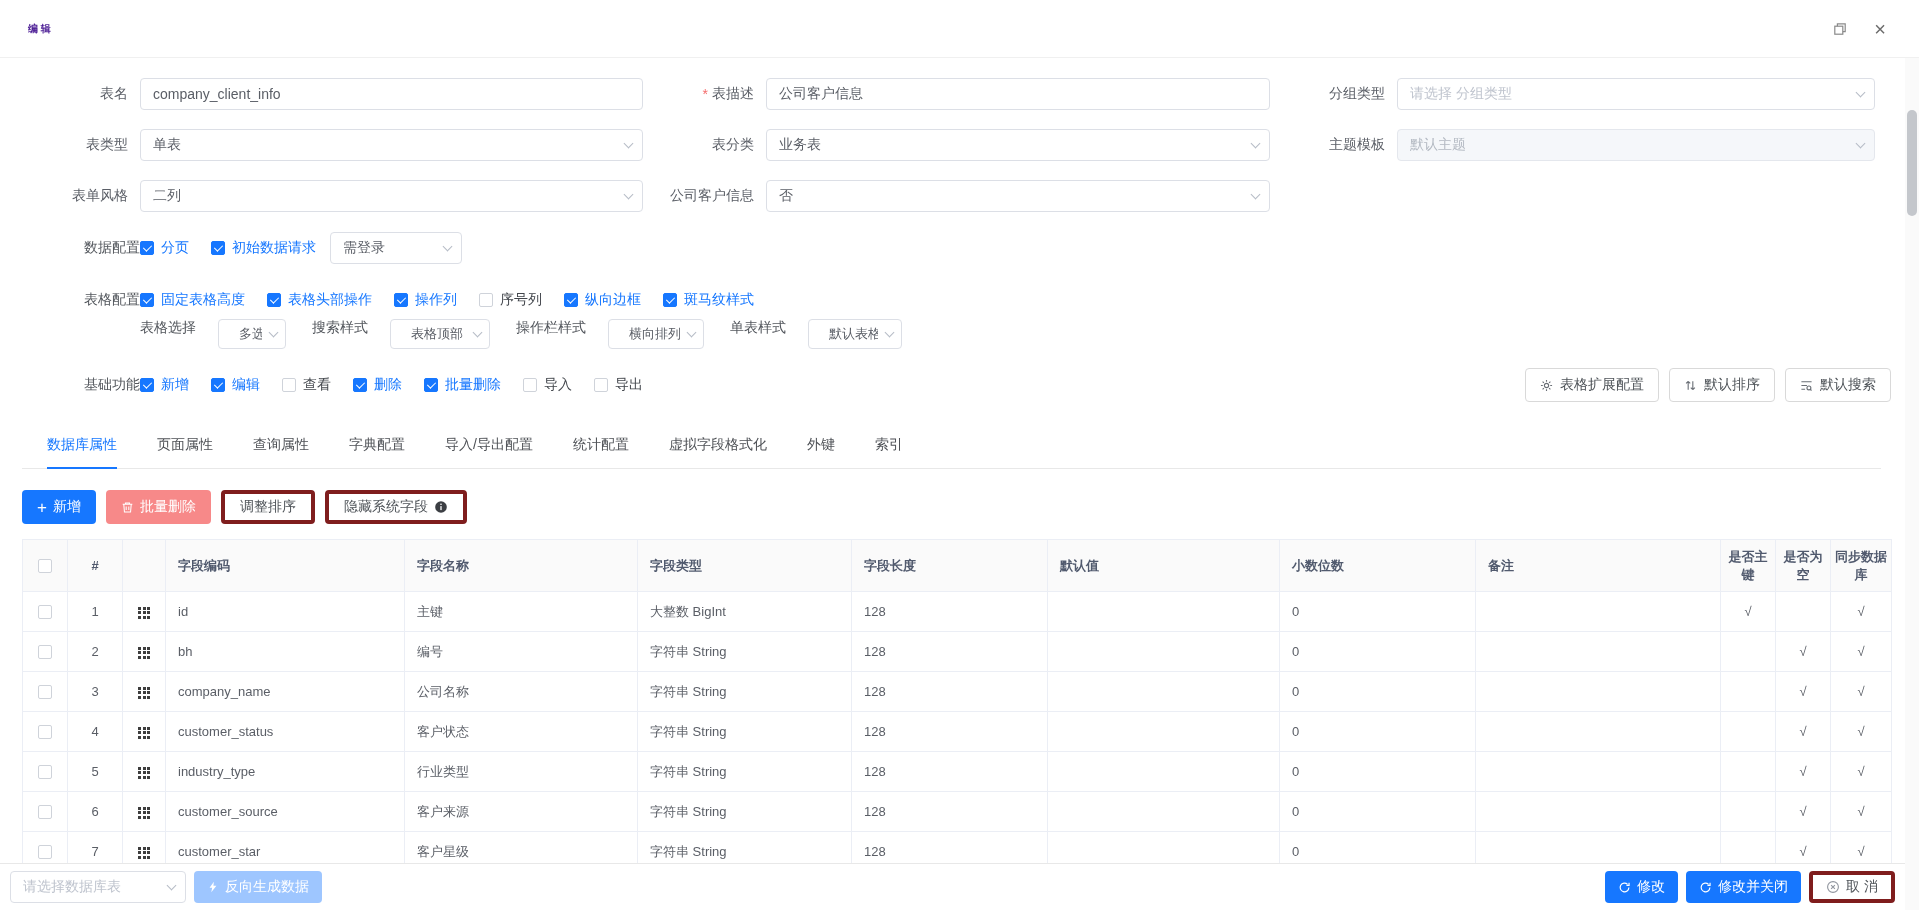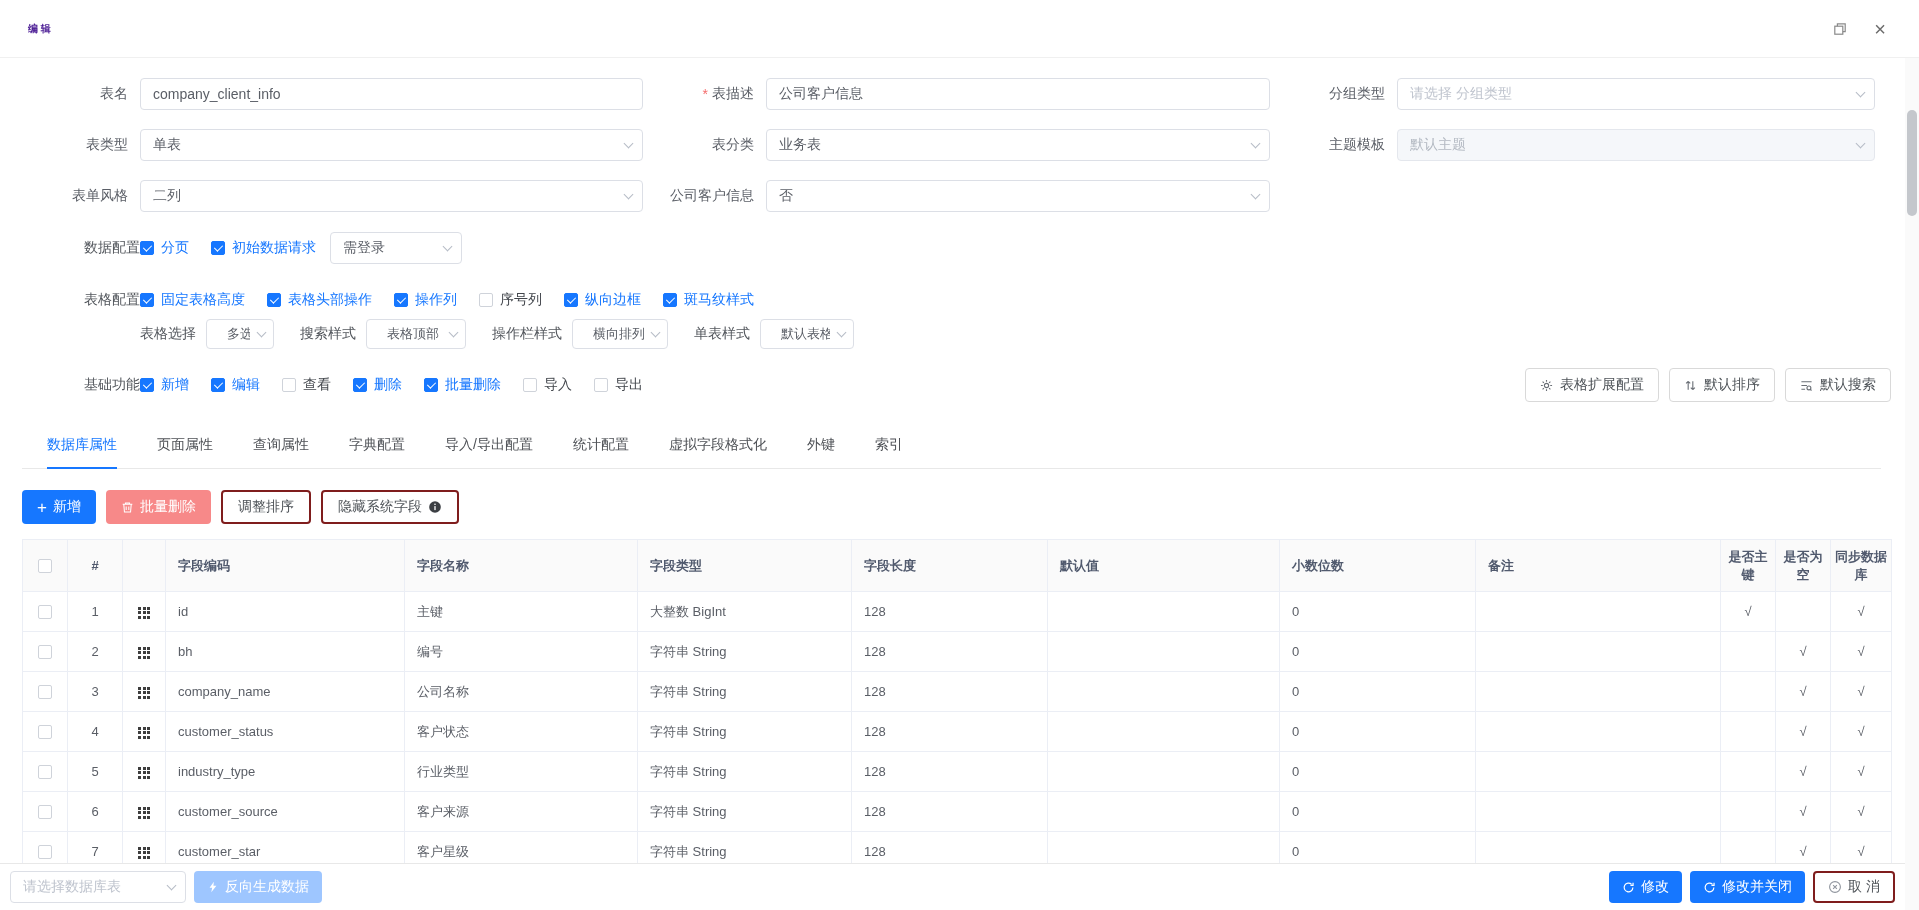--- a/index.html
+++ b/index.html
@@ -42,42 +42,42 @@
   .spacer{flex:1}
 
   .cb{display:inline-flex;align-items:center;gap:7px;cursor:pointer;color:#42464c;white-space:nowrap}
   .cb .box{width:14px;height:14px;border:1px solid #cfd3da;border-radius:2px;background:#fff;position:relative;flex:none}
   .cb.checked .box{background:var(--primary,#1677ff);border-color:var(--primary,#1677ff)}
   .cb.checked .box::after{content:"";position:absolute;left:4.3px;top:1.3px;width:3.6px;height:7.2px;border-right:1.6px solid #fff;border-bottom:1.6px solid #fff;transform:rotate(45deg)}
   .cb.checked .txt{color:var(--primary,#1677ff)}
 
   .select.auth{width:132px;margin-left:14px}
   .pairs{display:flex;align-items:center;gap:26px}
-  .pair{display:flex;align-items:center;gap:10px;color:#53575d;white-space:nowrap}
+  .pair{display:flex;align-items:flex-start;gap:22px;color:#53575d;white-space:nowrap}
   .select.sm{height:30px;padding:0 8px 0 20px;font-size:13px;color:#5a5e66}
   .pairs > div:nth-of-type(1) .select{width:68px}
   .pairs > div:nth-of-type(2) .select{width:100px}
   .pairs > div:nth-of-type(3) .select{width:96px}
   .pairs > div:nth-of-type(4) .select{width:94px}
 
   .rbtns{display:flex;gap:10px}
   .xbtn{height:34px;border:1px solid #d9d9d9;border-radius:4px;background:#fff;display:inline-flex;align-items:center;gap:7px;padding:0 14px;color:#4e5358;white-space:nowrap}
   .xbtn svg{color:#6a6f76}
 
   
   .tabs{display:flex;gap:40px;margin:34px 24px 0 22px;padding-left:25px;border-bottom:1px solid #e8e8e8}
   .tab{padding-bottom:13px;color:#4e5156;cursor:pointer;white-space:nowrap}
   .tab.active{color:var(--primary,#1677ff);border-bottom:2px solid var(--primary,#1677ff);margin-bottom:-1px}
 
   
   .toolbar{display:flex;gap:10px;margin:21px 24px 0 22px}
   .btn{display:inline-flex;align-items:center;gap:6px;height:34px;padding:0 15px;border-radius:4px;font-size:14px;white-space:nowrap}
   .btn.primary{background:var(--primary,#1677ff);color:#fff}
   .btn.danger-disabled{background:var(--danger-disabled,#f78989);color:#fff;cursor:not-allowed}
-  .btn.plain{background:#fff;border:2px solid #7f1d1d;color:#4e5358}
+  .btn.plain{background:#fff;border:4px solid #7f1d1d;color:#4e5358}
   .btn.primary-disabled{background:var(--primary-disabled,#9ec6ff);color:#fff;cursor:not-allowed}
   .plus{font-size:17px;line-height:1;font-weight:400}
 
   
   .tablewrap{margin:15px 24px 0 22px}
   table.grid{width:100%;border-collapse:collapse;table-layout:fixed;font-size:13px;color:#5a5e66}
   .grid th{background:#fafafa;height:52px;font-weight:700;color:#515a6e;text-align:left;padding:0 12px;border:1px solid #ebeef5;line-height:1.35}
   .grid td{height:40px;padding:0 12px;border:1px solid #ebeef5;background:#fff;overflow:hidden;white-space:nowrap}
   .grid .c-center{text-align:center;padding:0 4px}
   .cb-box{display:inline-block;width:14px;height:14px;border:1px solid #cfd3da;border-radius:2px;background:#fff;vertical-align:middle;cursor:pointer}

